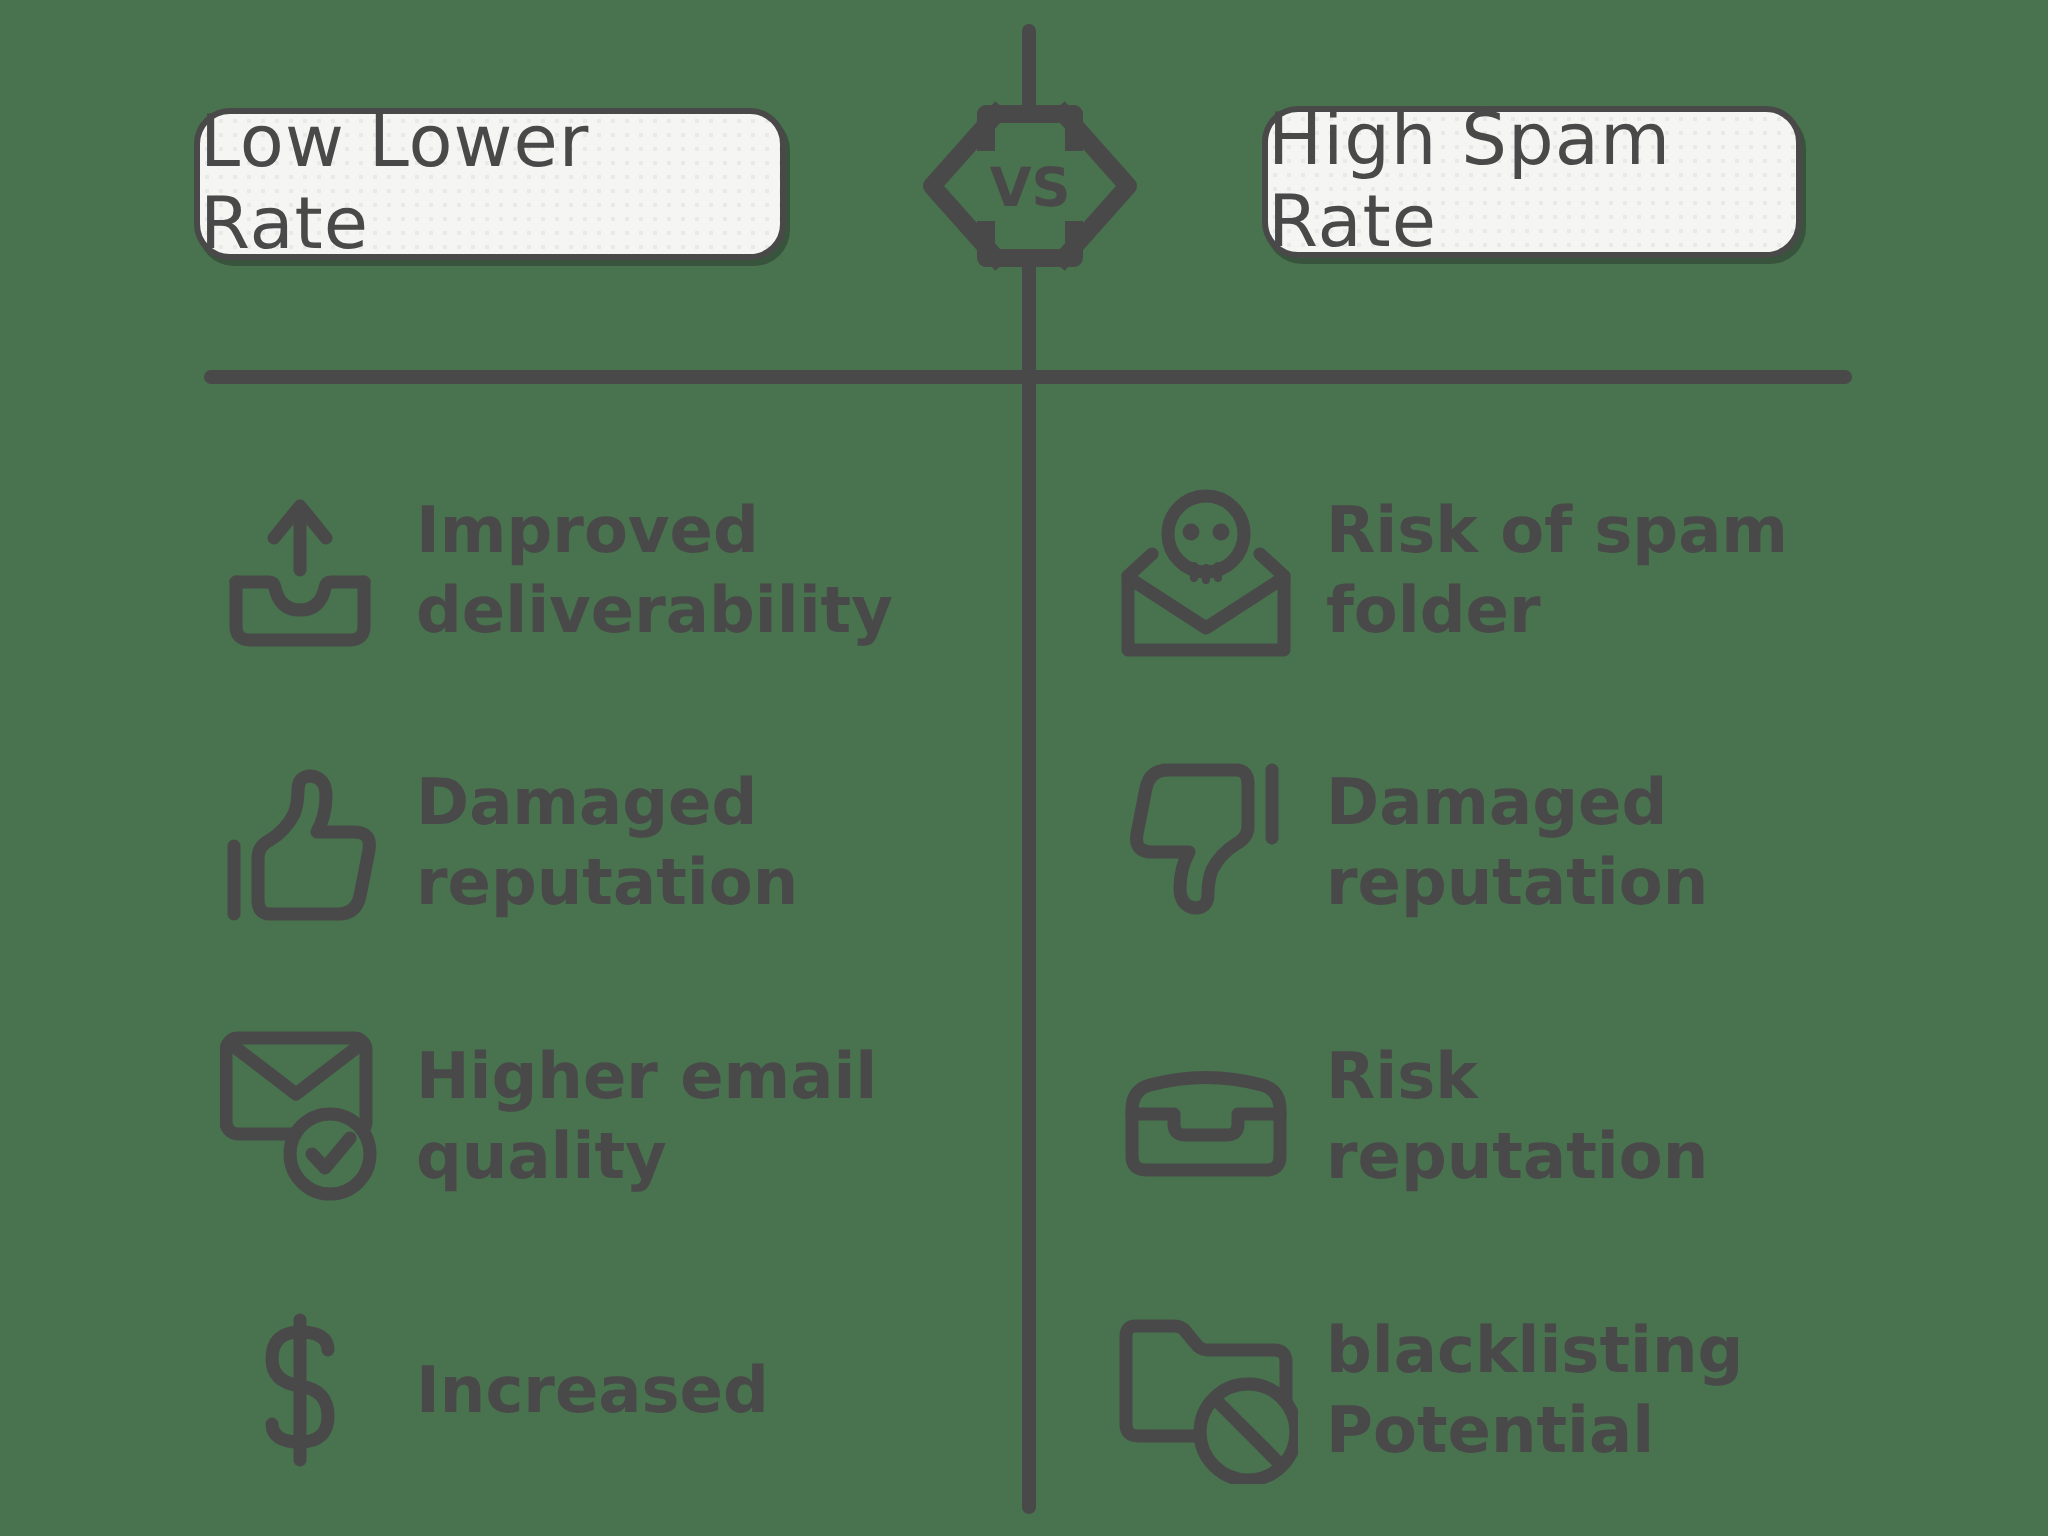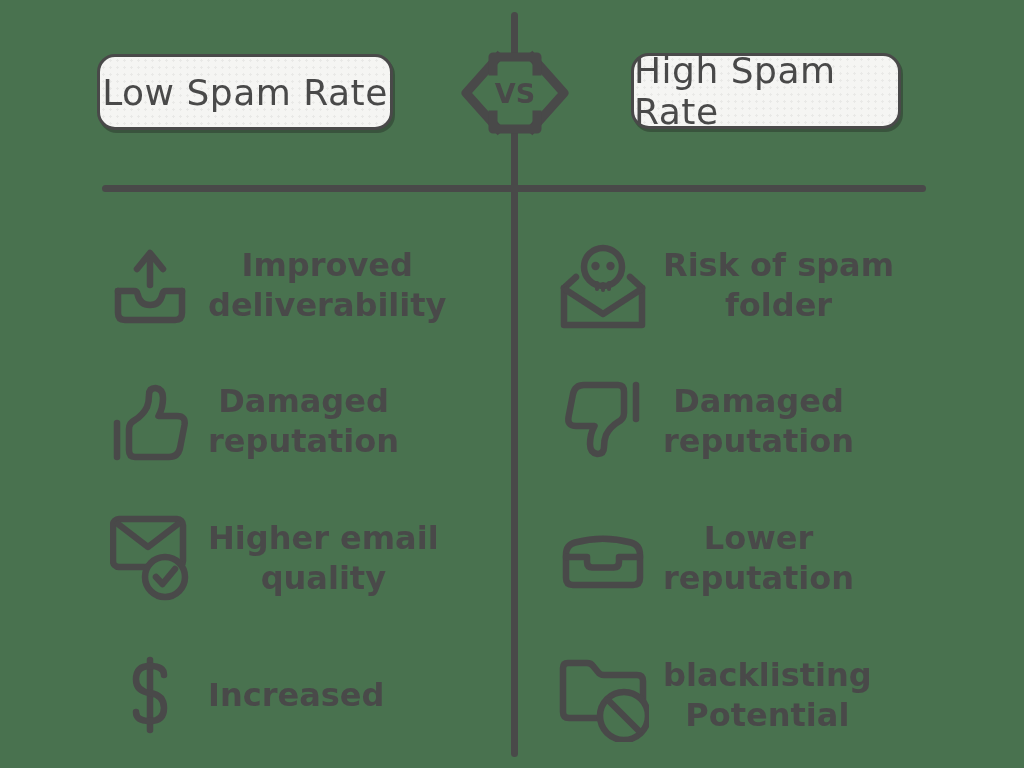--- a/index.html
+++ b/index.html
@@ -36,40 +36,40 @@
   .vs-badge svg{display:block;}
   .vs-badge .s{stroke-width:9;stroke-linecap:square;}
   .vs-text{font-family:"DejaVu Sans","Liberation Sans",sans-serif;font-weight:bold;font-size:27px;fill:var(--ink);}
   
   .item{position:absolute;display:flex;align-items:center;height:100px;}
   .left-item{left:106px;}
   .right-item{left:557px;}
   .icon-box{display:flex;align-items:center;justify-content:center;flex:0 0 auto;}
   .left-item .icon-box{width:88px;}
   .right-item .icon-box{width:92px;}
-  .label{margin-left:14px;font-weight:bold;font-size:32px;line-height:40px;white-space:nowrap;text-align:center;}
+  .label{margin-left:14px;font-weight:bold;font-size:32px;line-height:40px;white-space:nowrap;}
   .label span{display:block;}
   .r1{top:235px;}.r2{top:371px;}.r3{top:508px;}.r4{top:645px;}
   
   svg .s{fill:none;stroke:var(--ink);stroke-width:6.5;stroke-linecap:round;stroke-linejoin:round;}
   svg .f{fill:var(--ink);stroke:none;}
   svg .k{fill:var(--bg);stroke:var(--ink);stroke-width:6.5;}
   svg .t{stroke-width:4;}
 </style>
 </head>
 <body>
 
 <div class="canvas">
 
   <div class="hline"></div>
   <div class="vline top"></div>
   <div class="vline bottom"></div>
 
   <div class="header-box left">
-    <span>Low Spam Rate</span>
+    <span>Low Lower Rate</span>
   </div>
 
   <div class="vs-badge">
     <svg width="118" height="90" viewBox="0 0 118 90">
       <path class="s" d="M42 9 L10 45 L42 81"></path>
       <path class="s" d="M76 9 L108 45 L76 81"></path>
       <path class="s" d="M37 23 V9 H81 V23"></path>
       <path class="s" d="M37 67 V81 H81 V67"></path>
       <text class="vs-text" x="59" y="55" text-anchor="middle">VS</text>
     </svg>
@@ -171,21 +171,21 @@
   </div>
 
   <div class="item right-item r3">
     <div class="icon-box">
       <svg width="84" height="62" viewBox="0 0 84 62">
         <path class="s" d="M5 28 Q5 18 14 15.5 Q42 8 70 15.5 Q79 18 79 28 V51 Q79 58 72 58 H12 Q5 58 5 51 Z"></path>
         <path class="s" d="M5 30 H26 V35 Q26 40.5 31.5 40.5 H52.5 Q58 40.5 58 35 V30 H79"></path>
       </svg>
     </div>
     <div class="label">
-      <span>Lower</span>
+      <span>Risk</span>
       <span>reputation</span>
     </div>
   </div>
 
   <div class="item right-item r4">
     <div class="icon-box">
       <svg width="92" height="94" viewBox="0 0 92 94">
         <path class="s" d="M6 20 Q6 15 11 15 H30 Q34 15 36 18 L41 24 Q43 27 47 27 H80 Q86 27 86 33 V64 Q86 70 80 70 H12 Q6 70 6 64 Z"></path>
         <circle class="k" cx="67" cy="68" r="24"></circle>
         <path class="s" d="M52 53 L82 83"></path>

